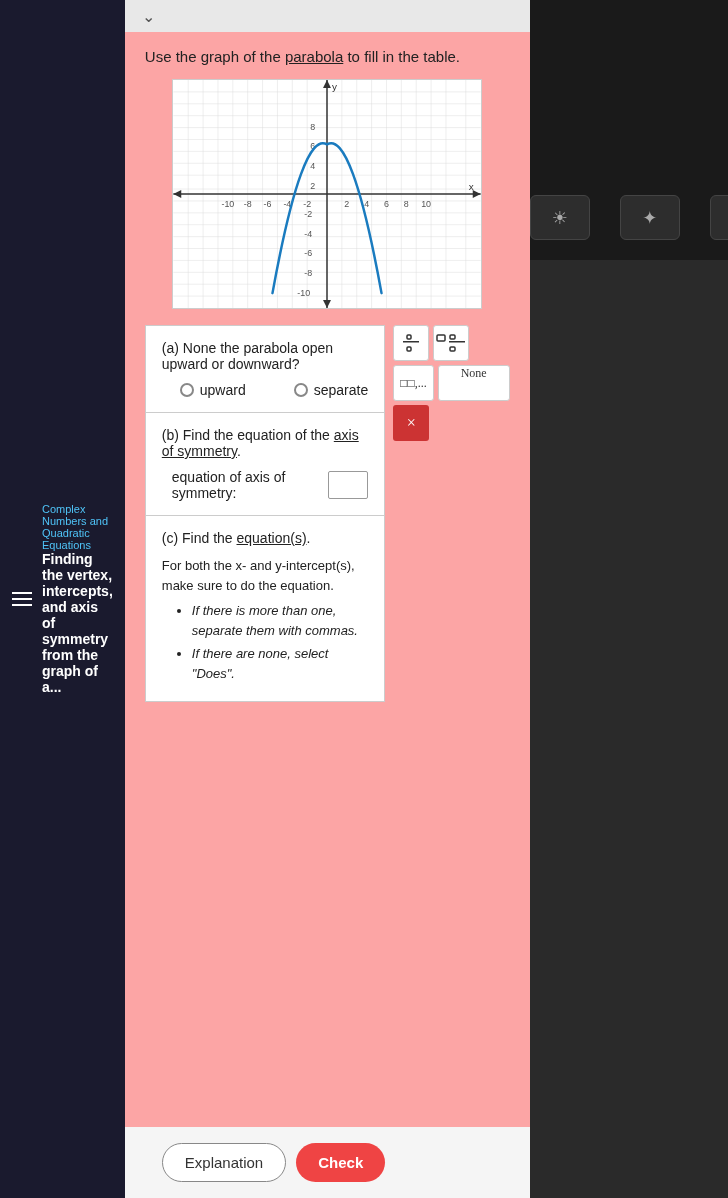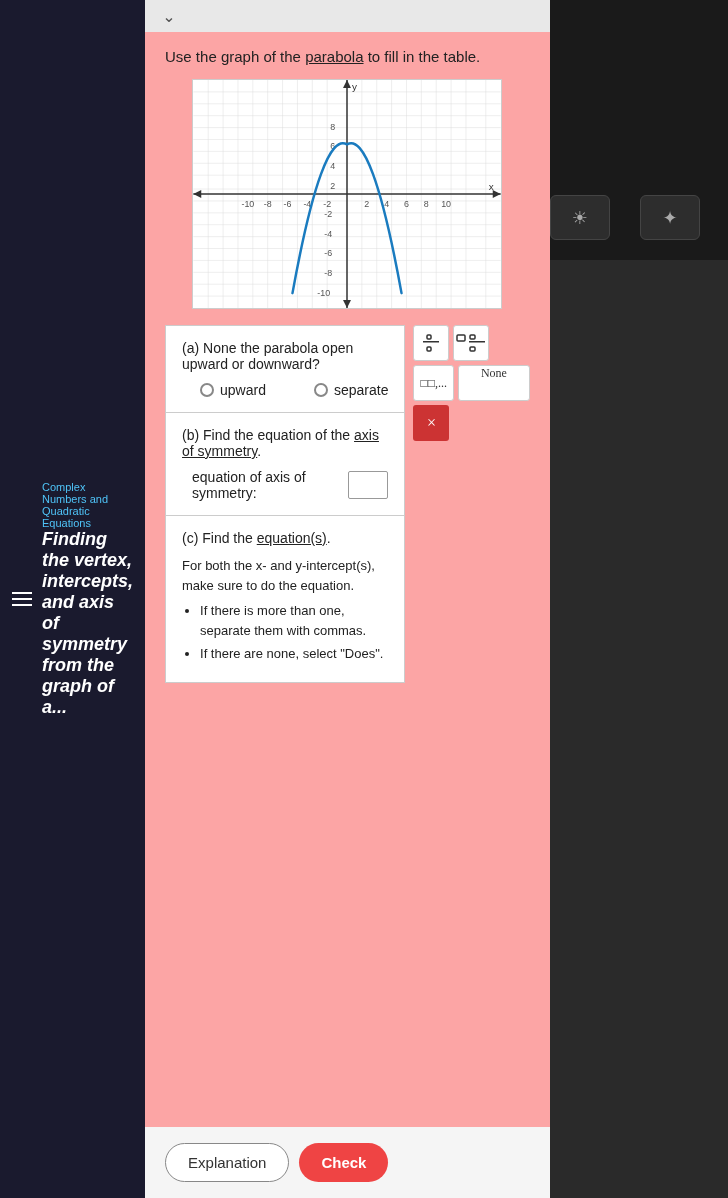--- a/index.html
+++ b/index.html
@@ -47,25 +47,24 @@
       flex-direction: column;
     }
 
     .header-subtitle {
       font-size: 11px;
       color: #4fc3f7;
       font-family: Arial, sans-serif;
     }
 
     .header-title {
-      font-size: 18px;
+      font-size: 14px;
       color: white;
       font-family: Arial, sans-serif;
       font-weight: bold;
-      font-style: italic;
     }
 
     
     .main-content {
       background: #f5f5f5;
       flex: 1;
       padding: 0;
       display: flex;
       flex-direction: column;
     }
@@ -211,22 +210,23 @@
     }
 
     .intercept-instructions {
       font-size: 13px;
       font-family: Arial, sans-serif;
       color: #222;
       line-height: 1.5;
     }
 
     .intercept-instructions ul {
-      margin-left: 18px;
+      margin-left: 30px;
       margin-top: 6px;
+      font-style: italic;
     }
 
     .intercept-instructions li {
       margin-bottom: 4px;
     }
 
     
     .side-panel {
       display: flex;
       flex-direction: column;
@@ -295,20 +295,21 @@
       cursor: pointer;
       color: white;
     }
 
     
     .bottom-buttons {
       display: flex;
       gap: 10px;
       padding: 16px 20px;
       background: #f5f5f5;
+      margin-left: 17px;
     }
 
     .explanation-btn {
       background: white;
       border: 1.5px solid #888;
       border-radius: 20px;
       padding: 10px 22px;
       font-size: 15px;
       font-family: Arial, sans-serif;
       color: #333;

